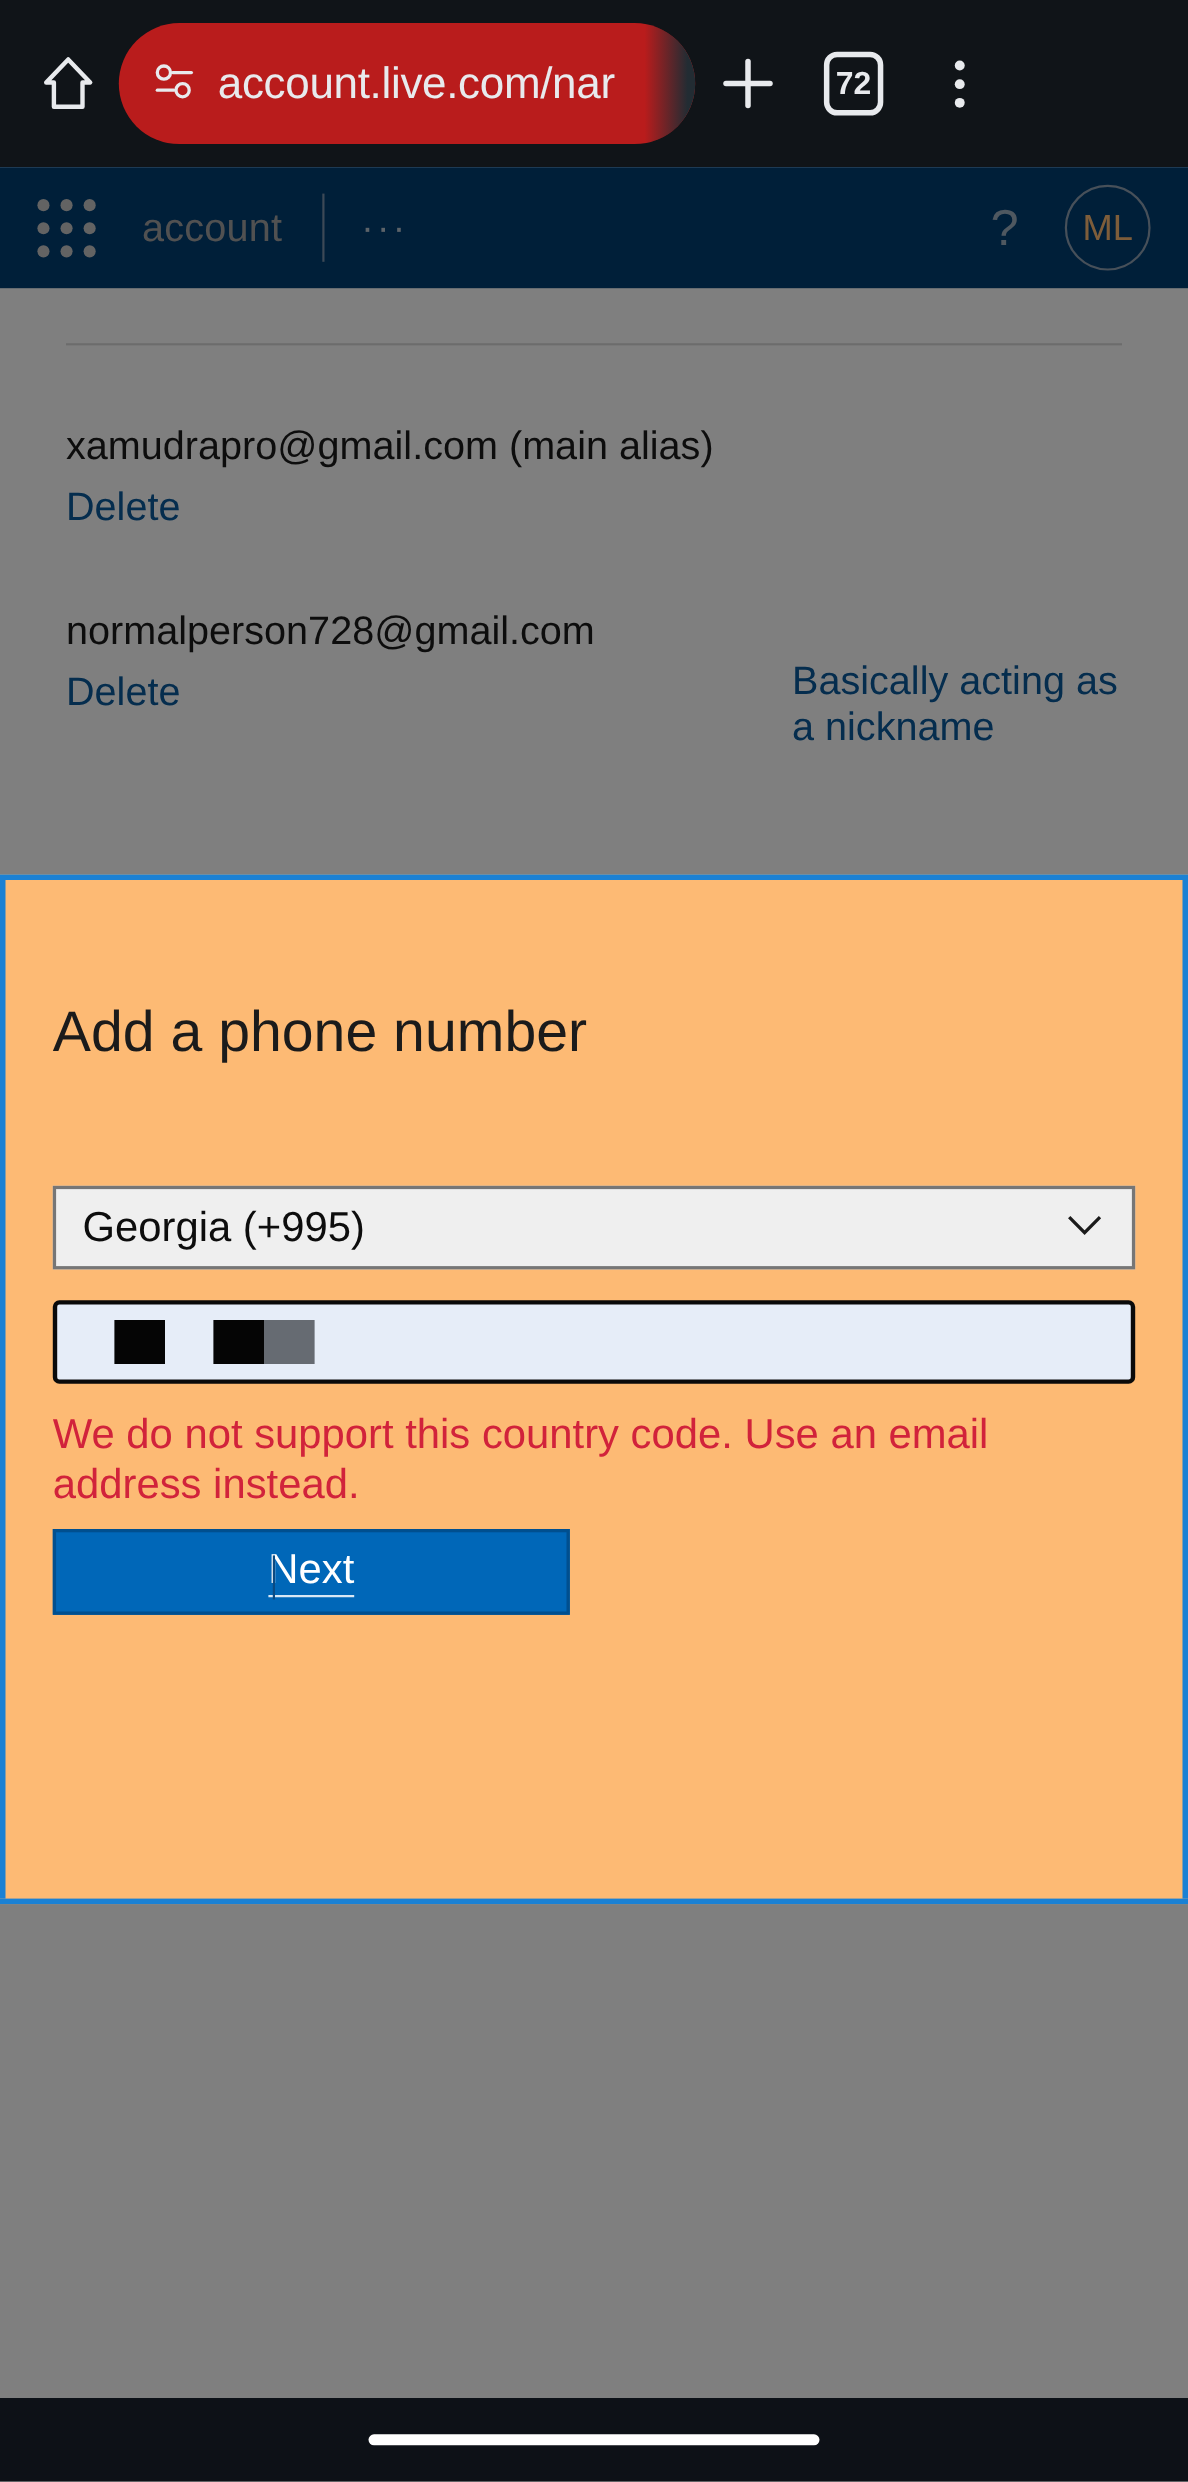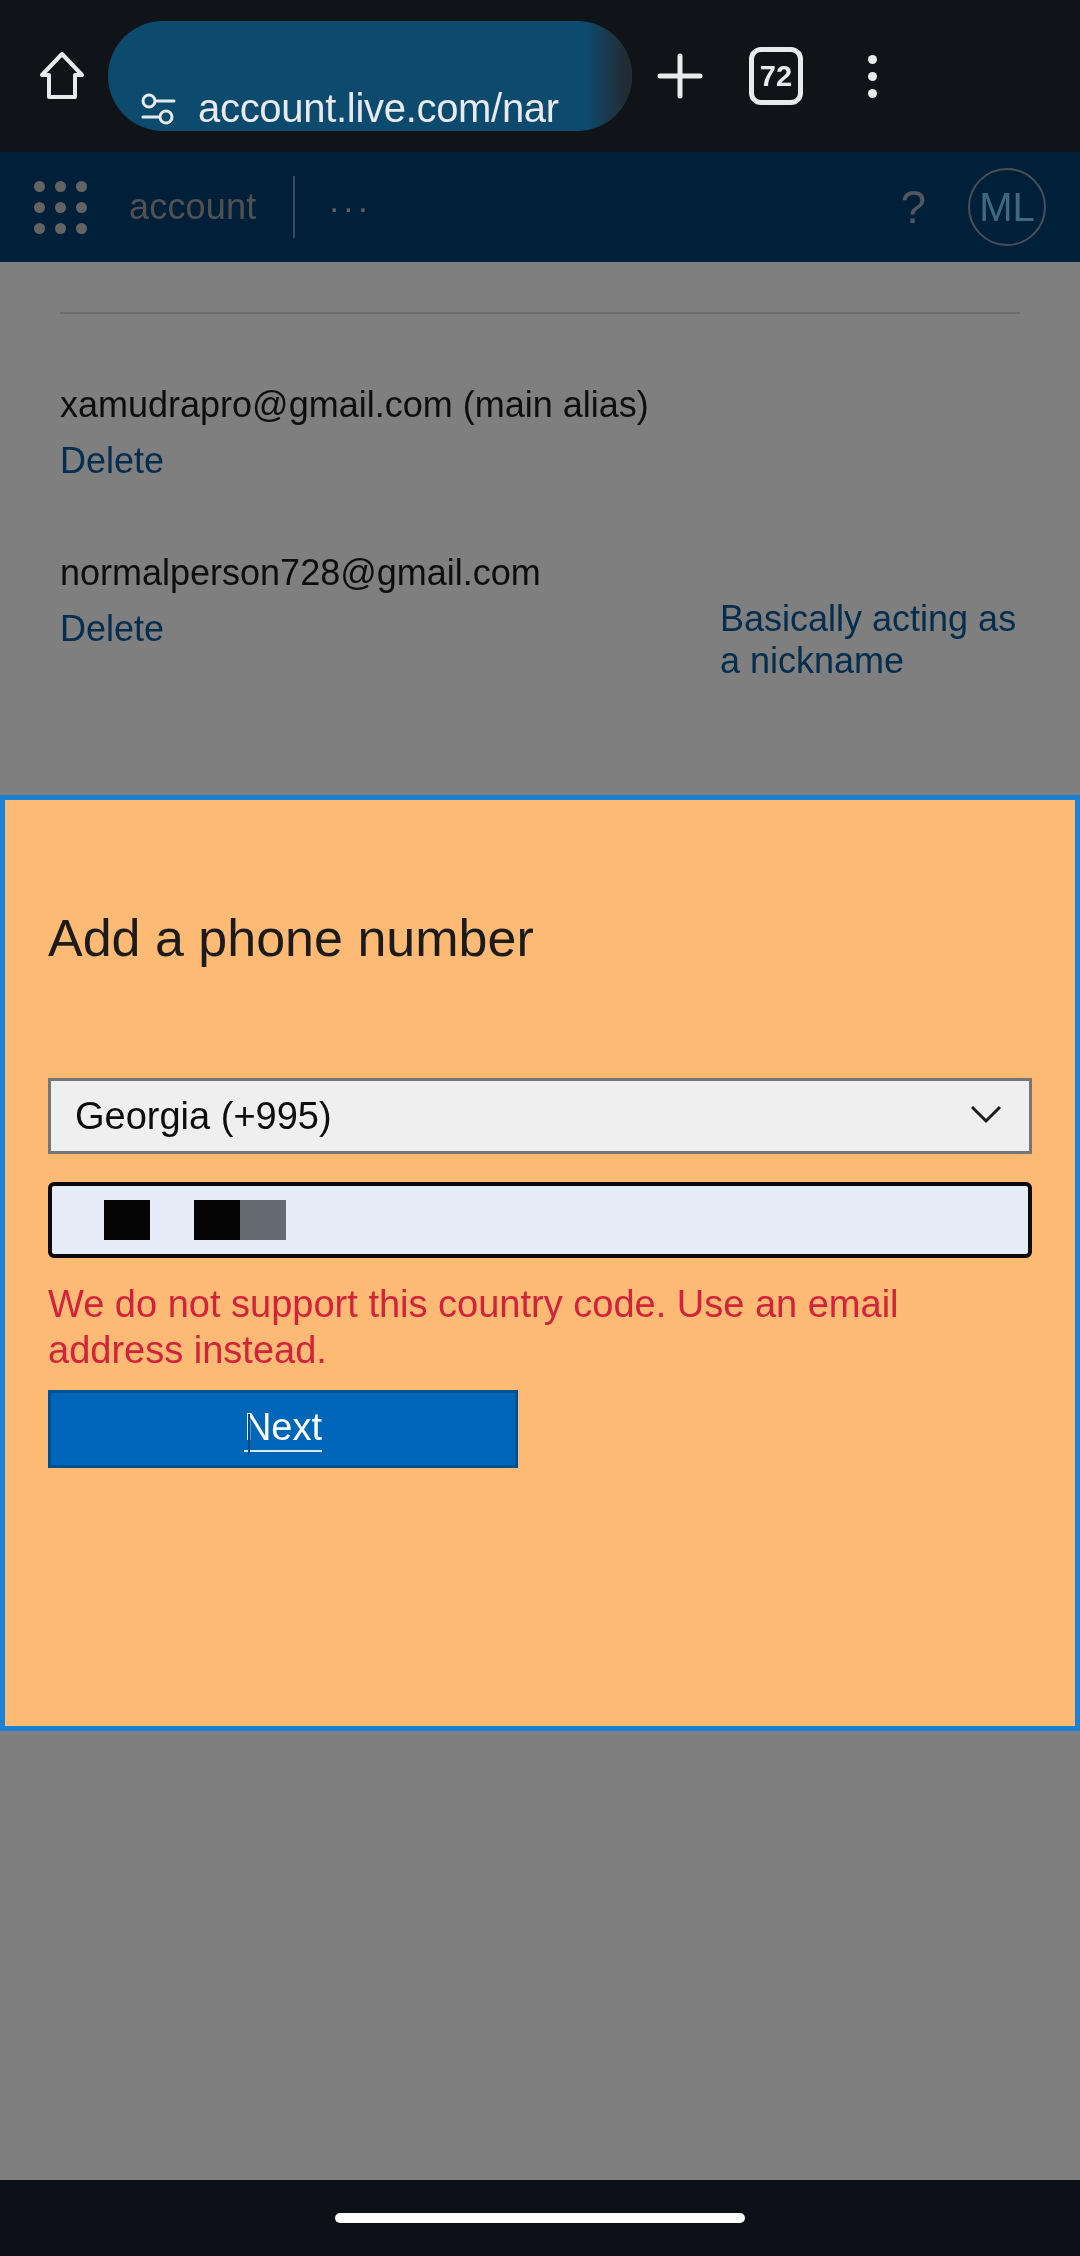--- a/index.html
+++ b/index.html
@@ -27,23 +27,23 @@
   }
   .home-btn {
     width: 72px; height: 72px;
     display: flex; align-items: center; justify-content: center;
     flex: 0 0 auto;
   }
   .url-pill {
     flex: 0 0 auto;
     width: 524px; height: 110px;
     margin-left: 10px;
-    background: #0c4a6e;
+    background: #b91c1c;
     border-radius: 55px;
-    display: flex; align-items: flex-end;
+    display: flex; align-items: center;
     padding: 0 30px;
     overflow: hidden;
     position: relative;
   }
   .perm-icon { flex: 0 0 auto; margin-right: 18px; }
   .url-text {
     color: #e8eaed;
     font-size: 40px;
     white-space: nowrap;
     letter-spacing: -0.3px;
@@ -89,21 +89,21 @@
     color: #a3a3a3; font-size: 36px; margin-left: 42px; letter-spacing: 0.2px;
   }
   .hdr-sep { width: 2px; height: 62px; background: #7a93ad; margin-left: 36px; }
   .hdr-ellipsis { color: #b9c6d3; font-size: 34px; margin-left: 34px; letter-spacing: 3px; }
   .hdr-spacer { flex: 1; }
   .help-q { color: #9fb0c1; font-size: 46px; margin-right: 42px; }
   .avatar {
     width: 78px; height: 78px; border-radius: 50%;
     border: 2px solid #8ea0b3;
     display: flex; align-items: center; justify-content: center;
-    color: #7dd3fc; font-size: 40px;
+    color: #fdba74; font-size: 33px;
   }
 
   .page-body { padding: 0 60px; position: relative; }
   .page-heading {
     font-size: 47px; color: #1b1b1b; margin-top: -18px; white-space: nowrap;
   }
   .hr { height: 2px; background: #d9d9d9; margin: 50px 0 0 0; }
 
   .alias-block { margin-top: 70px; position: relative; }
   .alias-email { font-size: 36px; color: #1b1b1b; }

